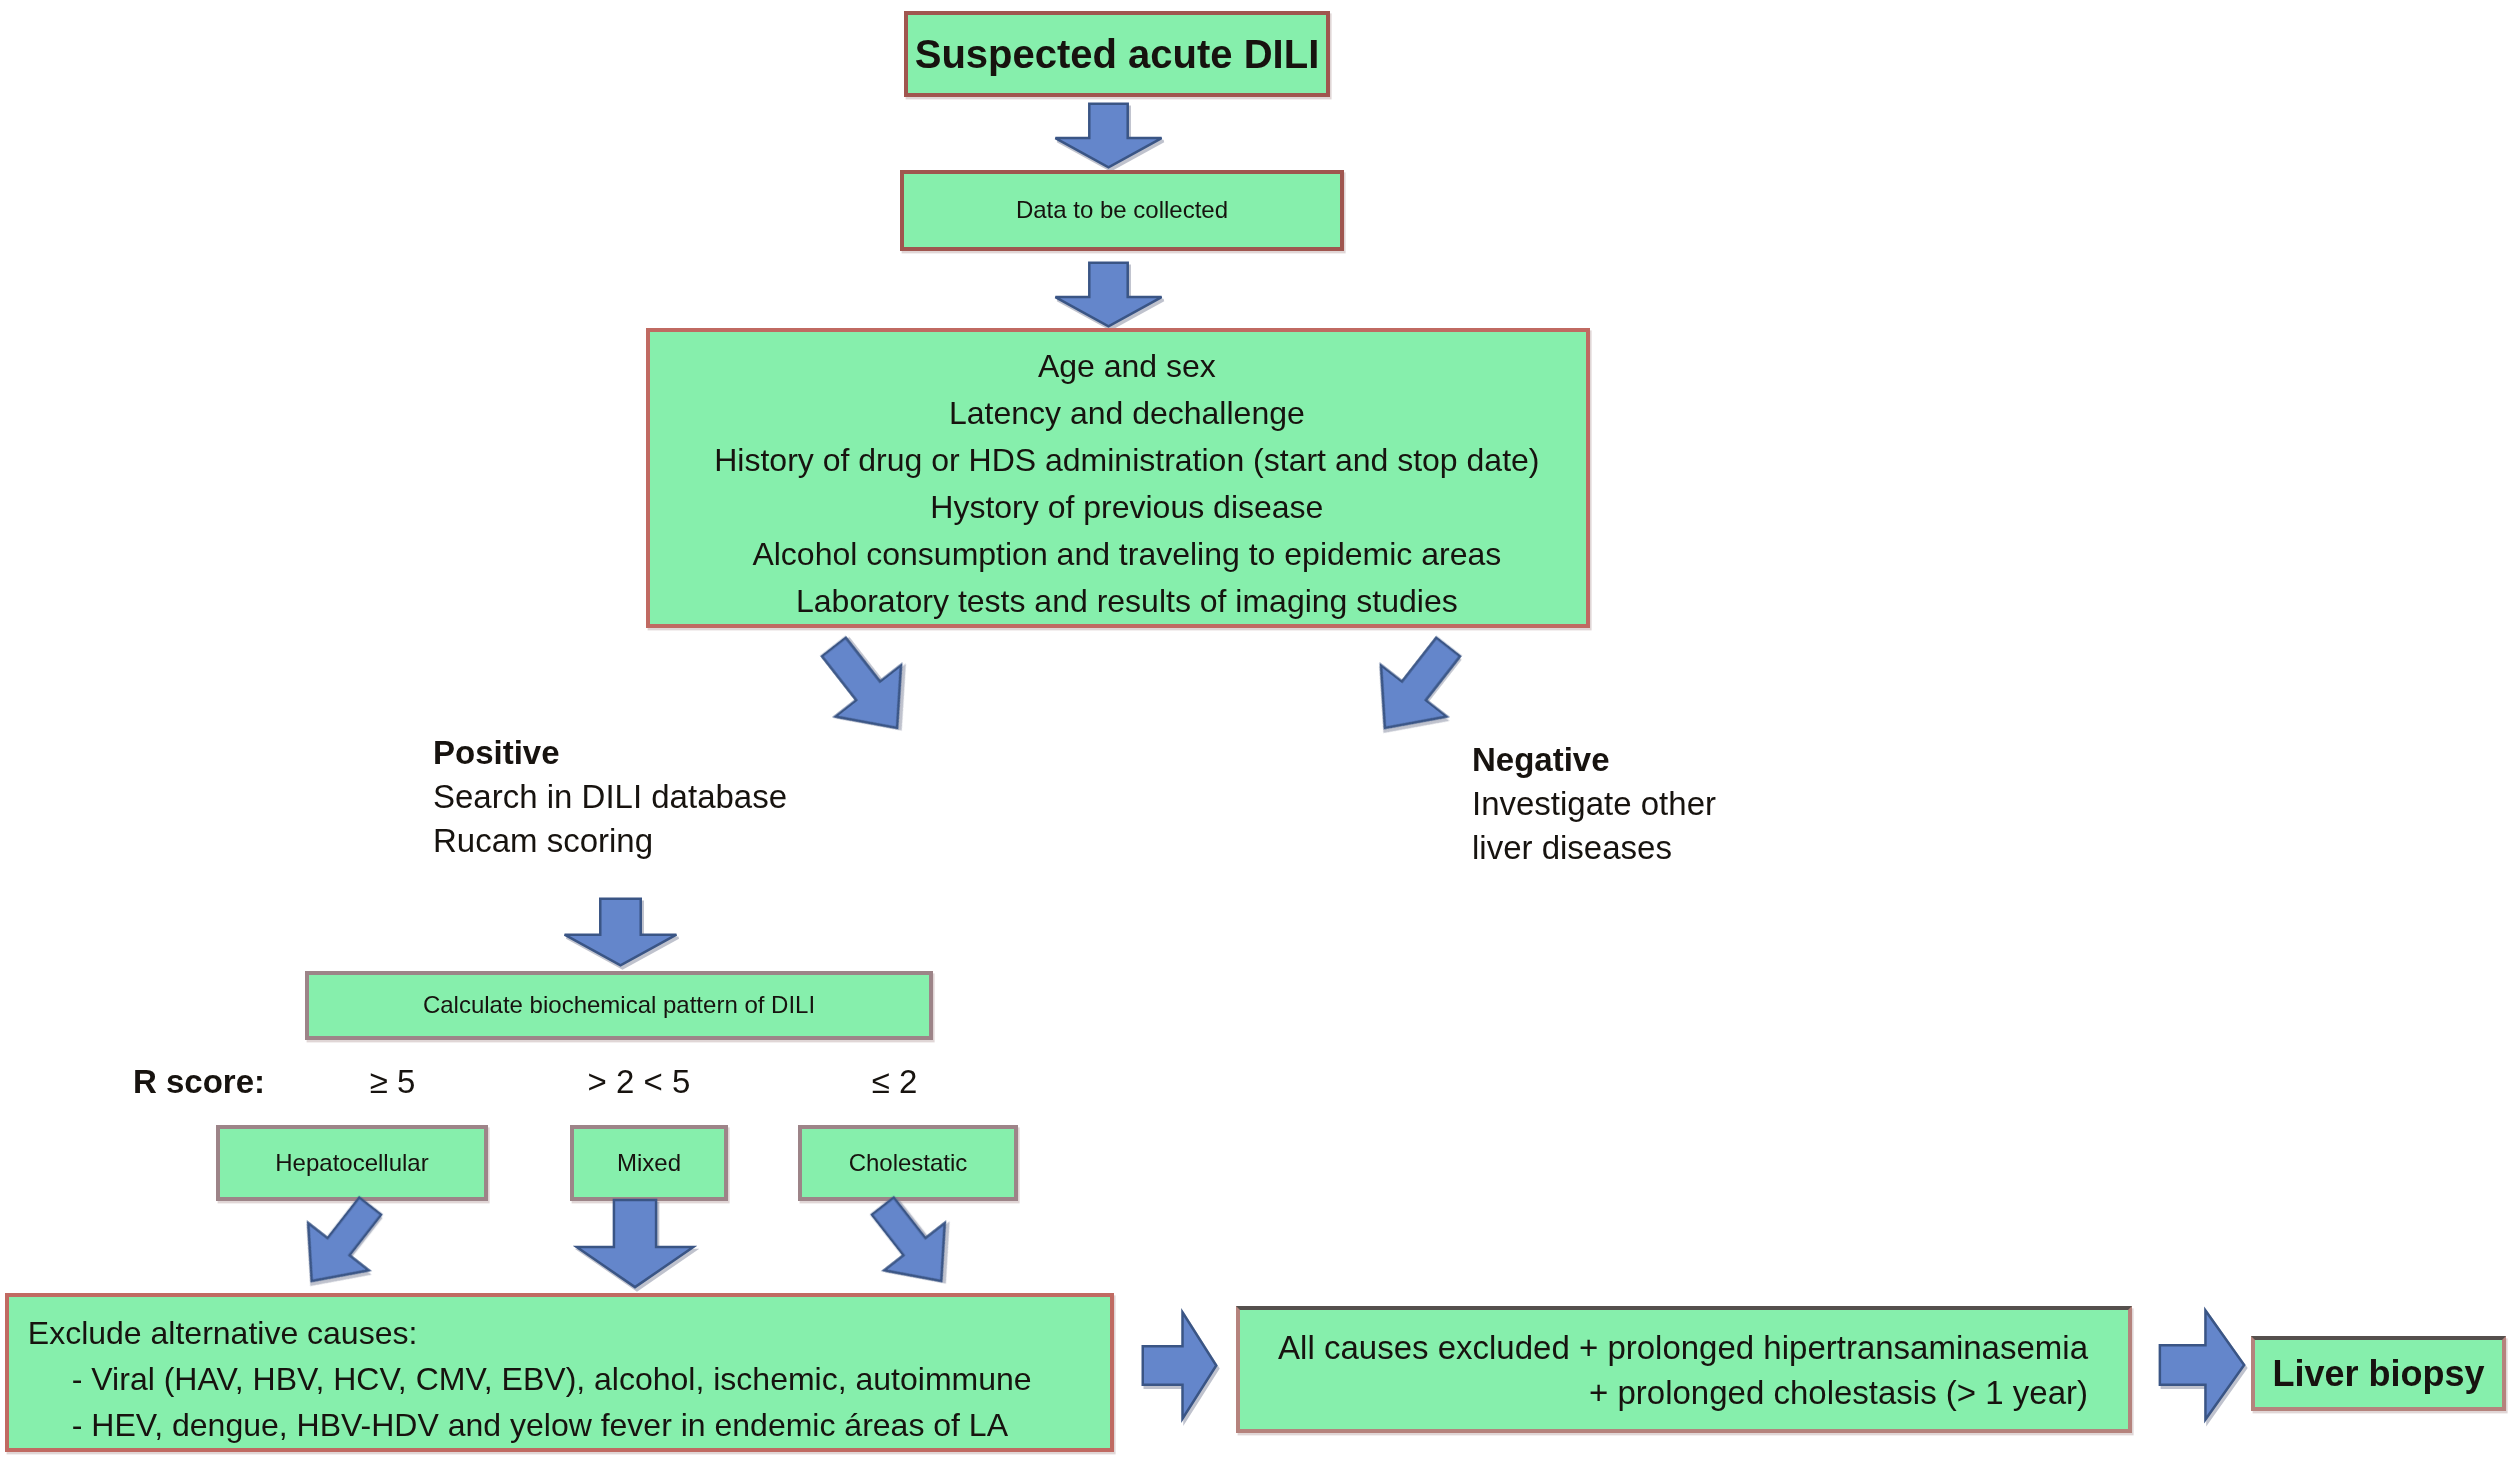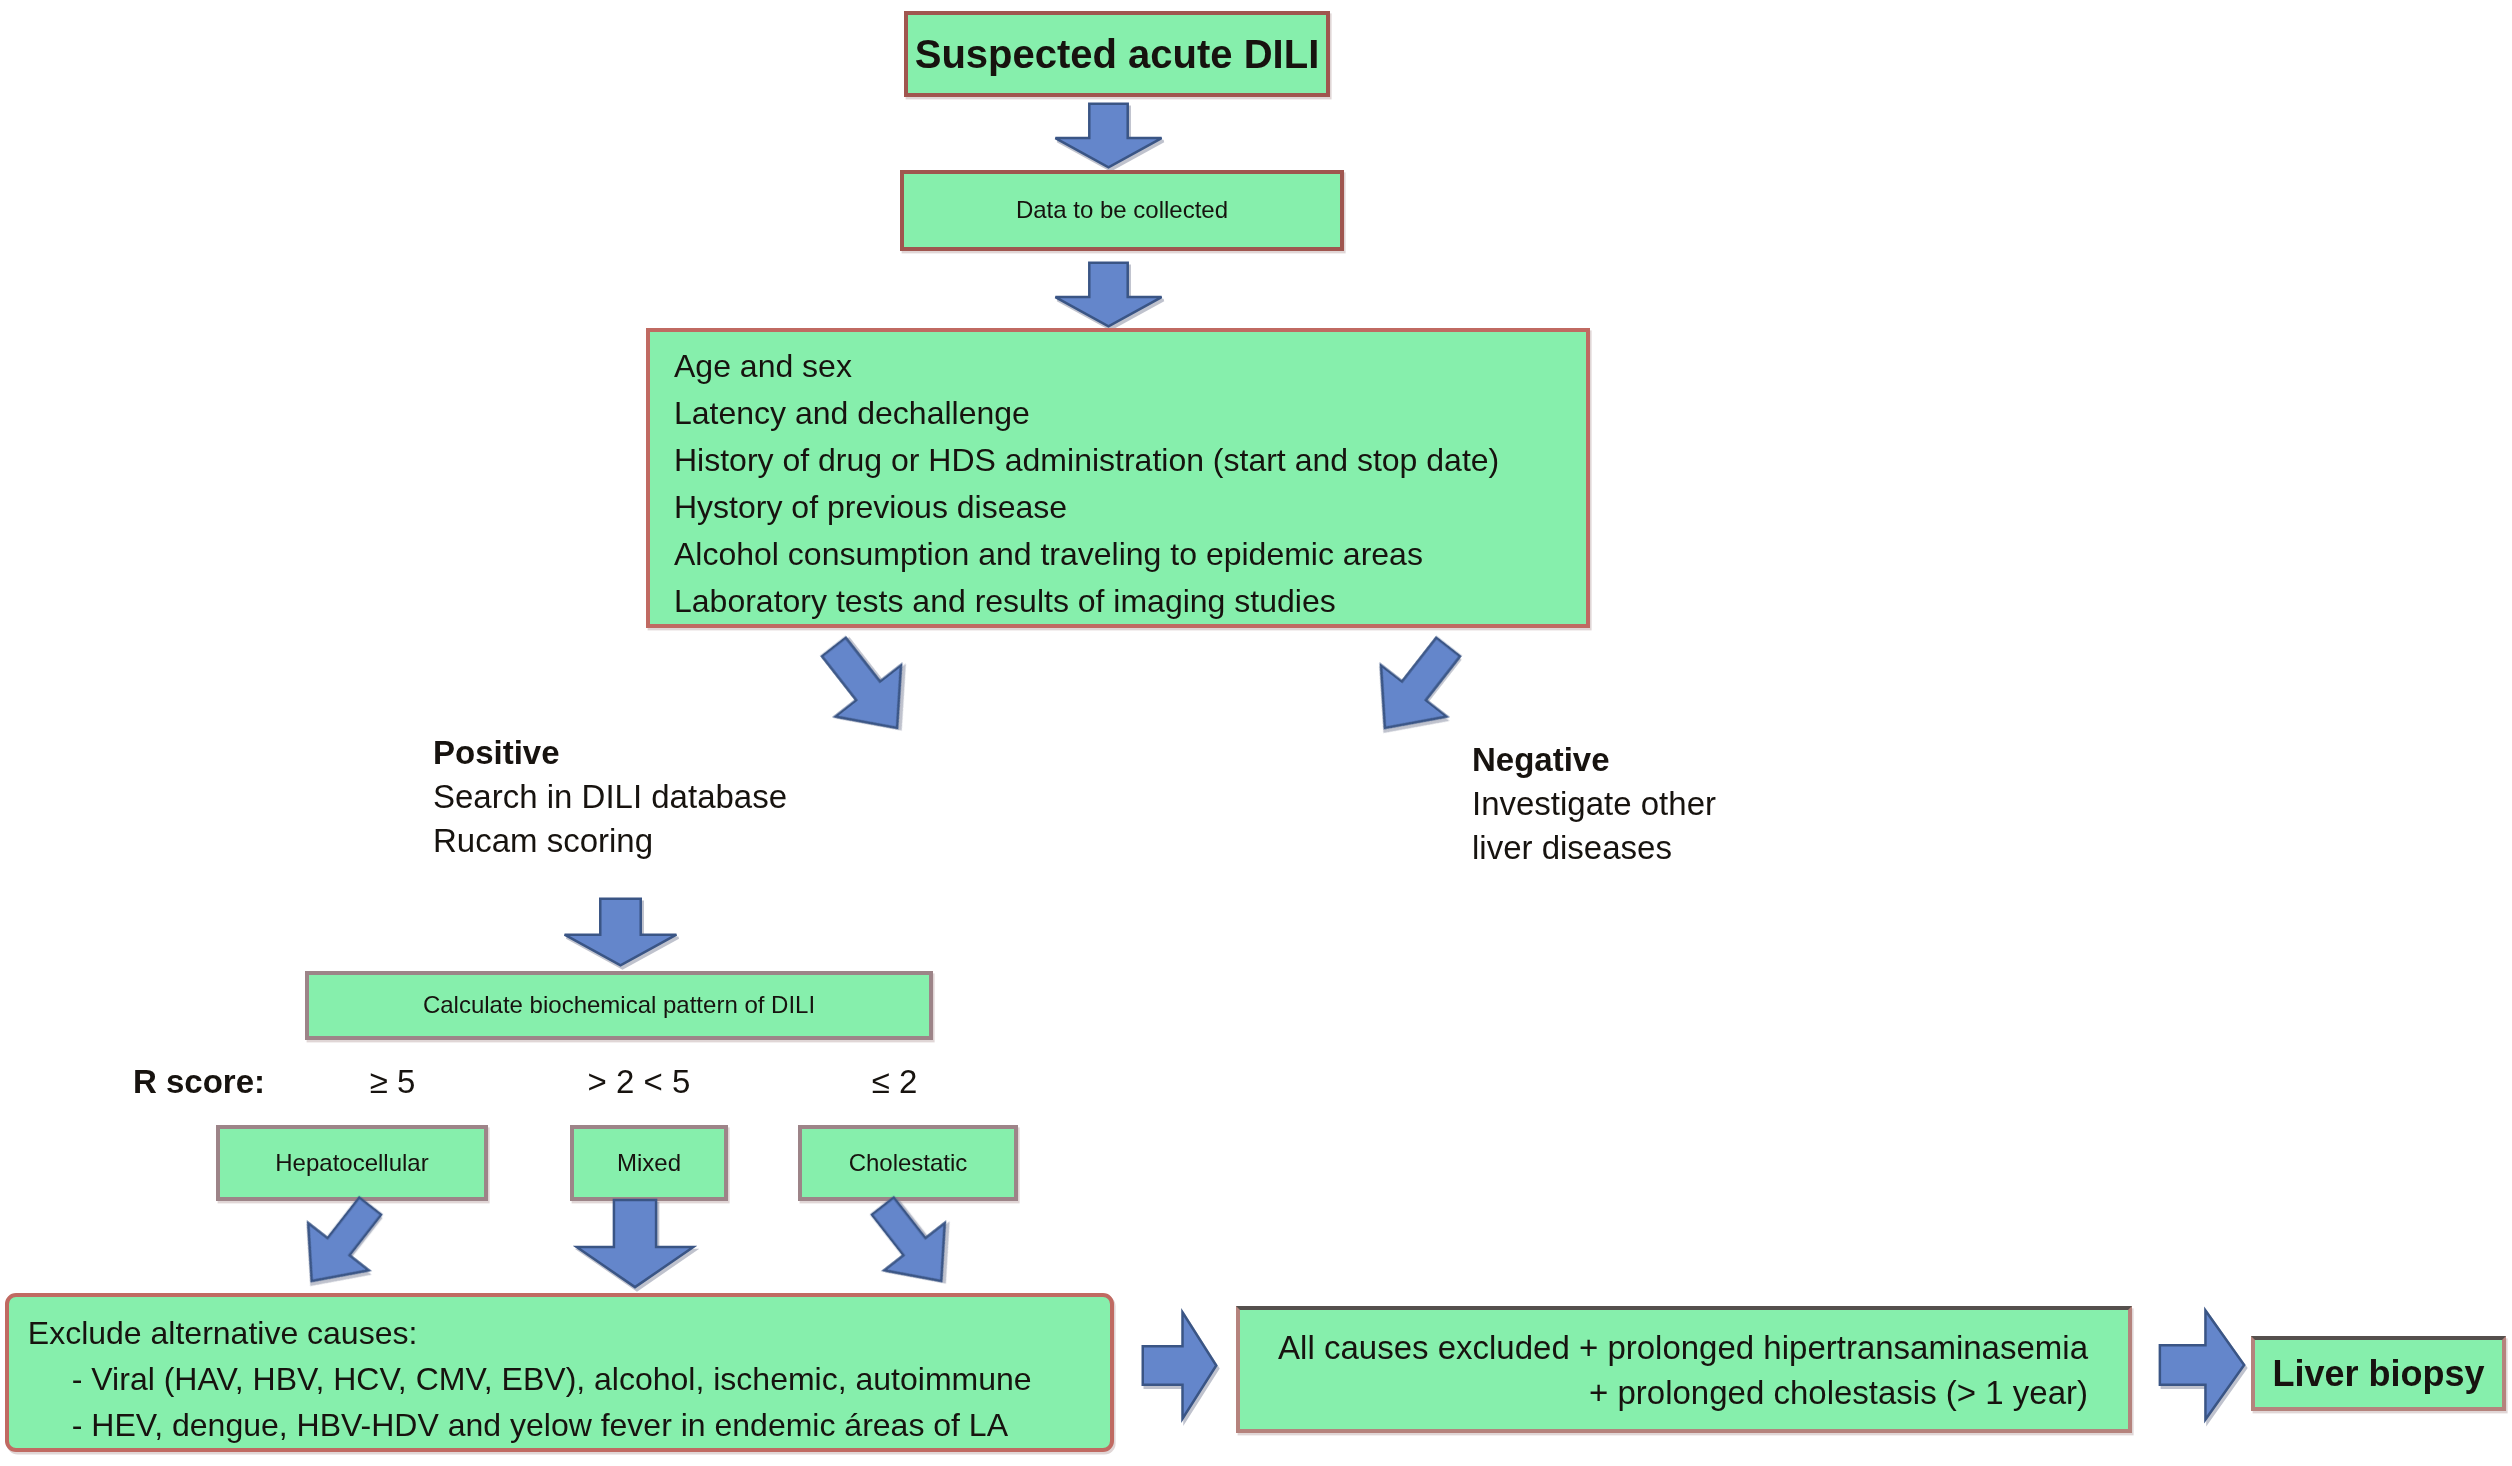--- a/index.html
+++ b/index.html
@@ -22,21 +22,21 @@
     text-align:center;
     box-shadow:1.6px 2.4px 0 rgba(130,90,90,0.25);
   }
   .b-pink{border-color:#c06a62;}
   .b-mauve{border-width:4.8px;border-color:#9d8488;}
   .b-dark-top{border-color:#b5837d;border-top-color:#55504d;}
   .txt{font-size:24px;line-height:1.2;}
   .bold{font-weight:bold;}
   .title-box{font-size:40px;font-weight:bold;}
   .list-box{
-    align-items:flex-start;
+    align-items:center;
     justify-content:flex-start;
     flex-direction:column;
     text-align:left;
     padding:11px 6.3px 0 24px;
   }
   .list-box .line{font-size:32px;line-height:47px;white-space:nowrap;}
   .branch{
     position:absolute;
     text-align:left;
     font-size:33px;
@@ -49,21 +49,20 @@
     line-height:38px;
     white-space:nowrap;
   }
   .center{text-align:center;}
   .exclude-box{
     align-items:flex-start;
     justify-content:flex-start;
     flex-direction:column;
     text-align:left;
     padding:12.7px 6.3px 0 19px;
-    border-radius:11px;
   }
   .exclude-box .line{font-size:32px;line-height:46px;white-space:nowrap;}
   .exclude-box .indent{margin-left:44px;}
   .allcauses-box{
     flex-direction:column;
     align-items:flex-end;
     justify-content:center;
     text-align:right;
     padding:0 40px 0 20.6px;
   }

